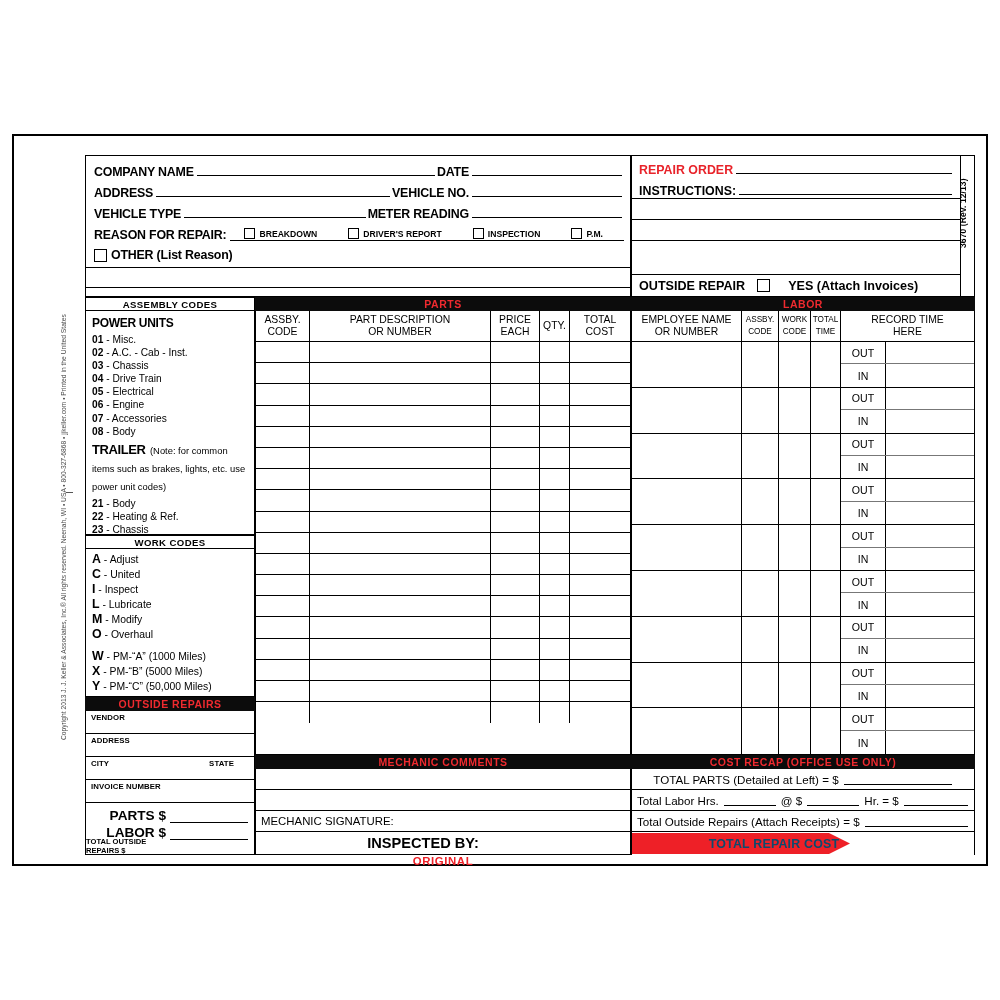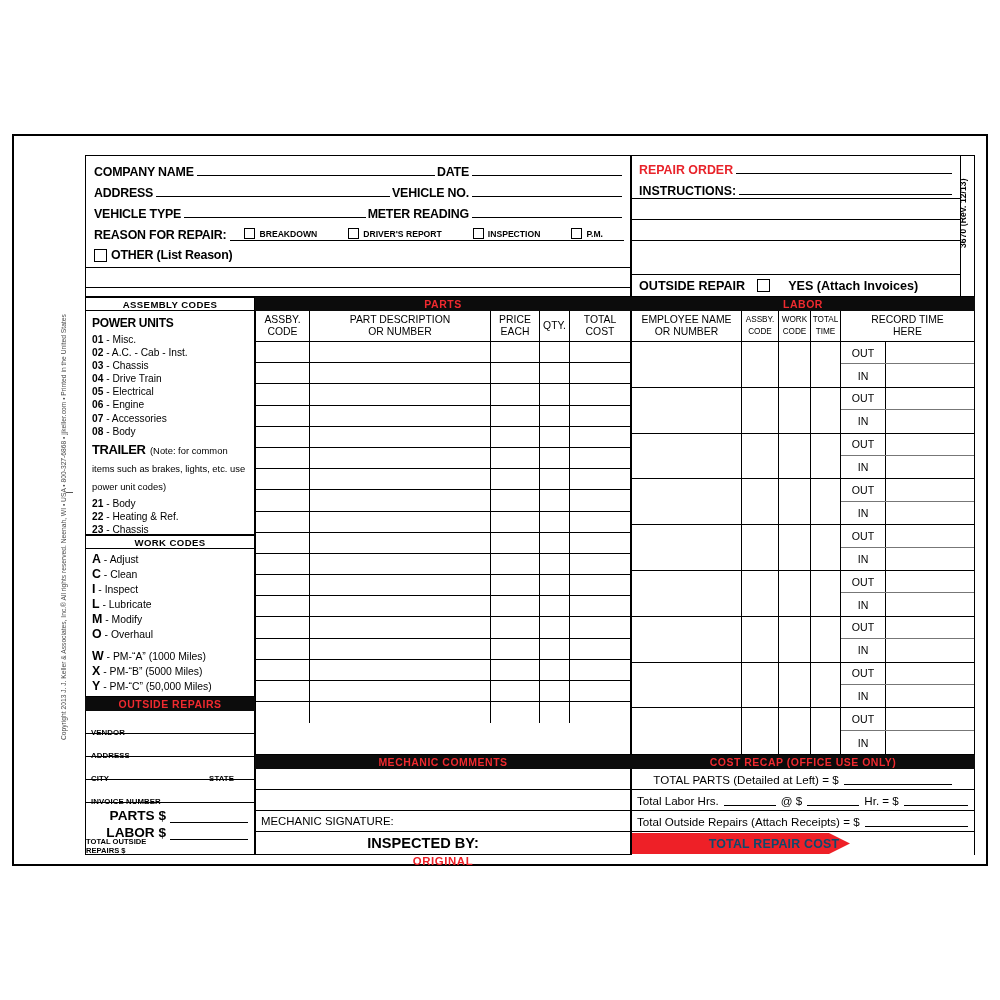--- a/index.html
+++ b/index.html
@@ -189,21 +189,21 @@
 
   #or-bar { position:absolute; left:0; top:400px; width:170px; }
   #or-box {
     position: absolute; left:0; top:414px; width:170px; height:144px;
     border: 1.6px solid #000; border-top: none;
   }
   .or-row {
     height: 23px; border-bottom: 1.2px solid #000;
     font-size: 7.8px; font-weight: bold;
     display: flex; align-items: flex-start;
-    padding: 17px 4px 0 5px;
+    padding: 2px 4px 0 5px;
     letter-spacing: .1px;
   }
   .or-row .spacer { flex: 1; }
   .tot-row {
     display: flex; align-items: flex-end; justify-content: flex-end;
     padding-right: 6px;
   }
   .tot-big { font-size: 13.6px; font-weight: bold; }
   .tot-small { font-size: 7.6px; font-weight: bold; }
   .tot-rule { width: 78px; border-bottom: 1.1px solid #000; height: 11px; margin-left: 4px; }
@@ -466,21 +466,21 @@
       </div>
 
       <div id="wc-bar" class="whitebar">
         <span>WORK CODES</span>
       </div>
 
       <div id="wc-box">
         <div class="wc-cols">
           <div class="wc-col">
             <div class="wc-line"><b>A</b> - <span>Adjust</span></div>
-            <div class="wc-line"><b>C</b> - <span>Clean</span></div>
+            <div class="wc-line"><b>C</b> - <span>United</span></div>
             <div class="wc-line"><b>I</b> - <span>Inspect</span></div>
             <div class="wc-line"><b>L</b> - <span>Lubricate</span></div>
             <div class="wc-line"><b>M</b> - <span>Modify</span></div>
             <div class="wc-line"><b>O</b> - <span>Overhaul</span></div>
           </div>
         </div>
         <div style="height:6px"></div>
         <div class="wc-pm"><b>W</b> - <span>PM-“A” (1000 Miles)</span></div>
         <div class="wc-pm"><b>X</b> - <span>PM-“B” (5000 Miles)</span></div>
         <div class="wc-pm"><b>Y</b> - <span>PM-“C” (50,000 Miles)</span></div>

